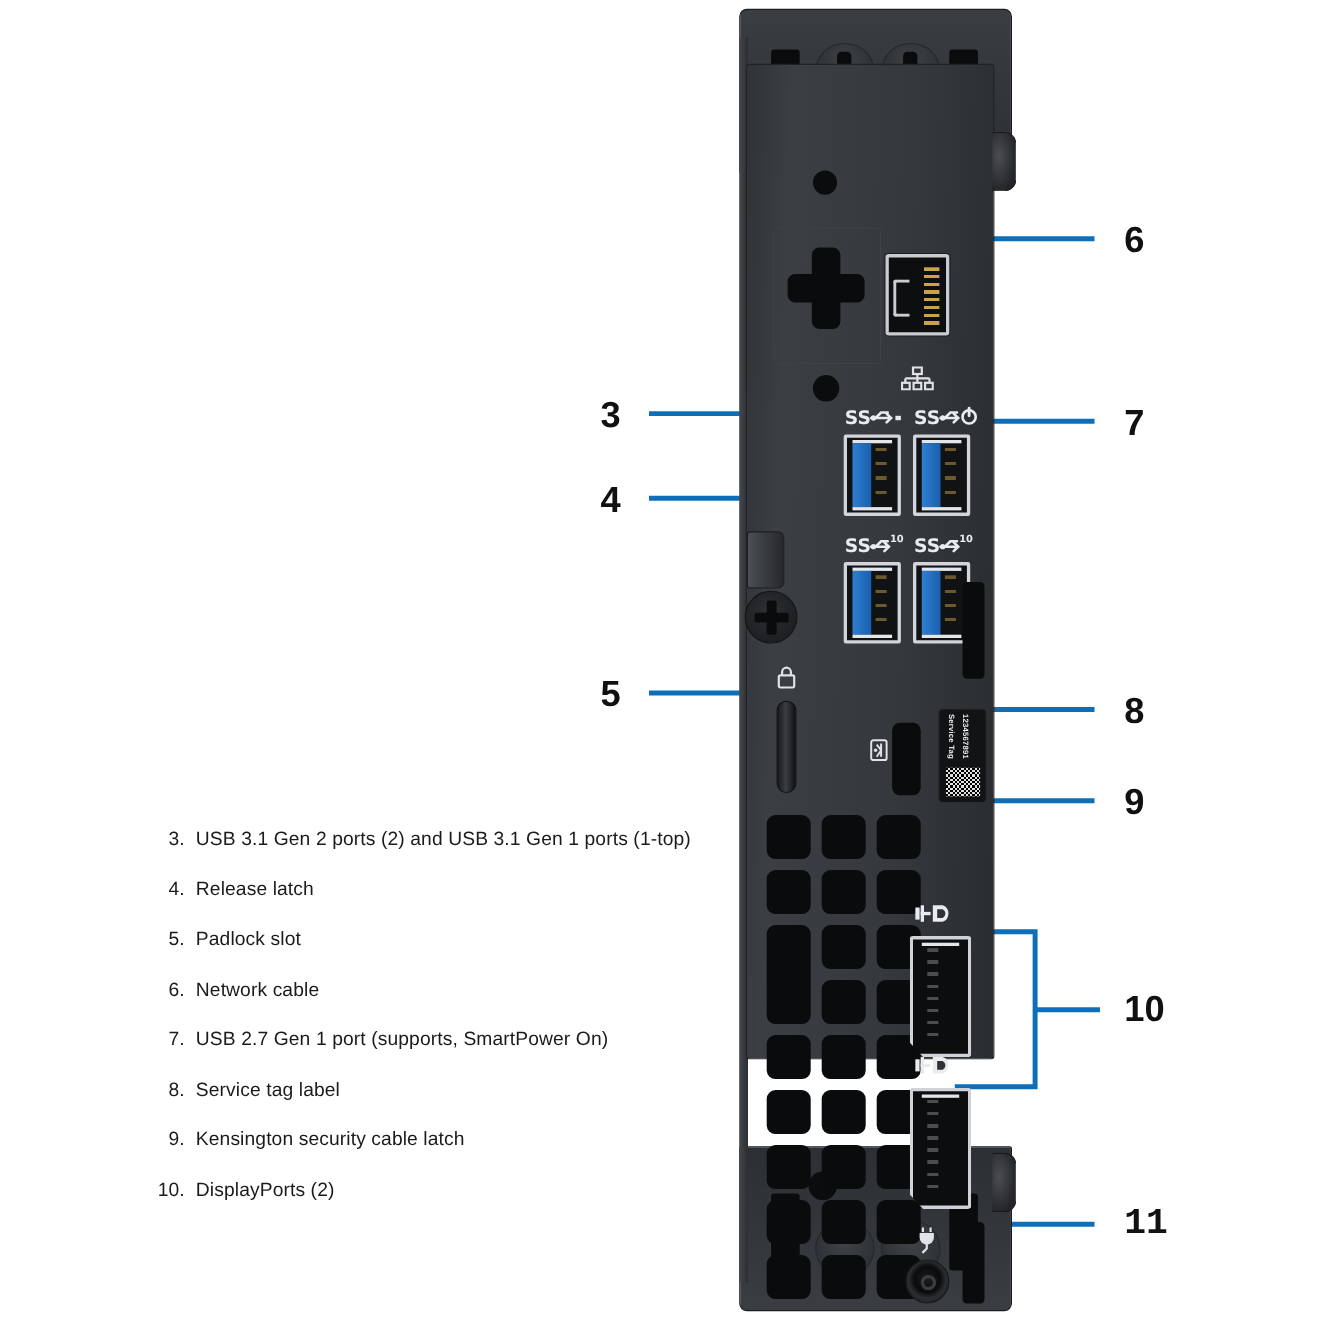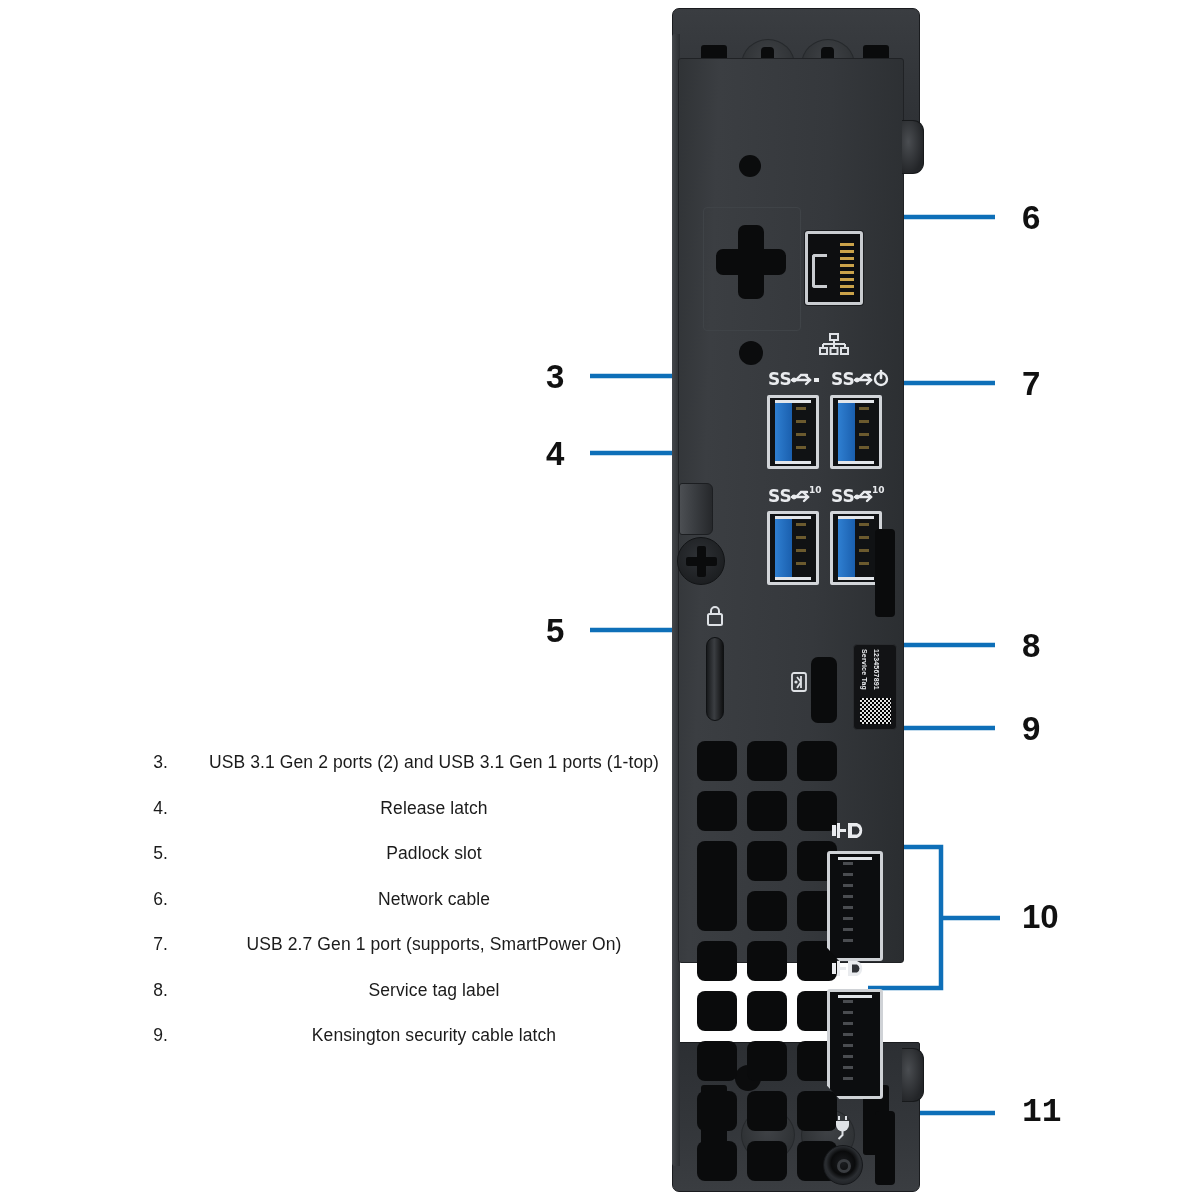--- a/index.html
+++ b/index.html
@@ -18,21 +18,21 @@
   .legend { position: absolute; left: 130px; top: 752px; width: 560px; }
   .legend-row {
     display: flex; align-items: baseline;
     margin-bottom: 24.5px;
     font-size: 17.5px; color: #1b1b1b; letter-spacing: .1px;
   }
   .legend-num {
     width: 38px; text-align: right; flex: 0 0 38px;
     margin-right: 10px;
   }
-  .legend-text { flex: 1 1 auto; text-align: center; }
+  .legend-text { flex: 1 1 auto; }
 
   
   .callout {
     position: absolute;
     font-size: 33px; font-weight: bold; color: #111111;
     line-height: 1;
   }
 
   
   #device { position: absolute; left: 672px; top: 8px; width: 248px; height: 1184px; }
@@ -518,15 +518,19 @@
         <span class="legend-text">USB 2.7 Gen 1 port (supports, SmartPower On)</span>
       </div>
       <div class="legend-row">
         <span class="legend-num">8.</span>
         <span class="legend-text">Service tag label</span>
       </div>
       <div class="legend-row">
         <span class="legend-num">9.</span>
         <span class="legend-text">Kensington security cable latch</span>
       </div>
+      <div class="legend-row">
+        <span class="legend-num">10.</span>
+        <span class="legend-text">DisplayPorts (2)</span>
+      </div>
     </div>
 
 </div>
 
 </body></html>

